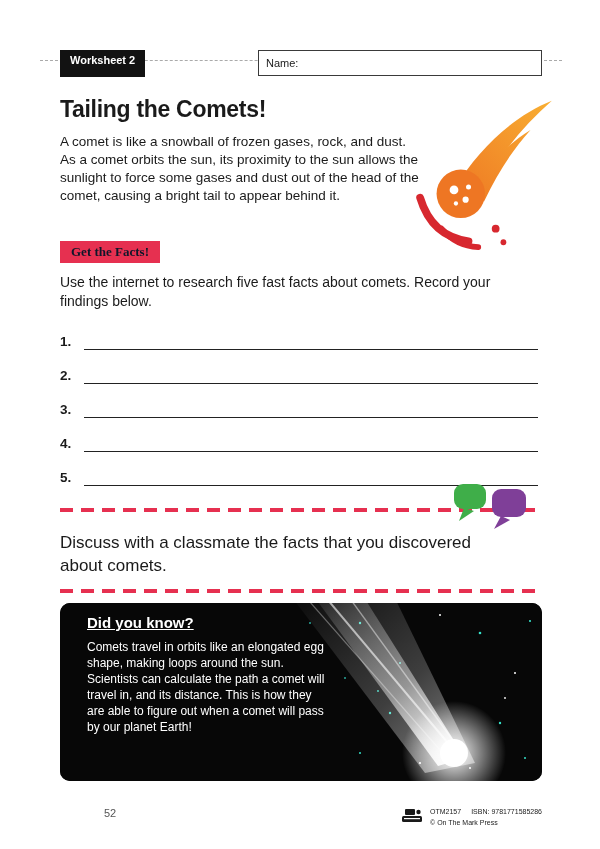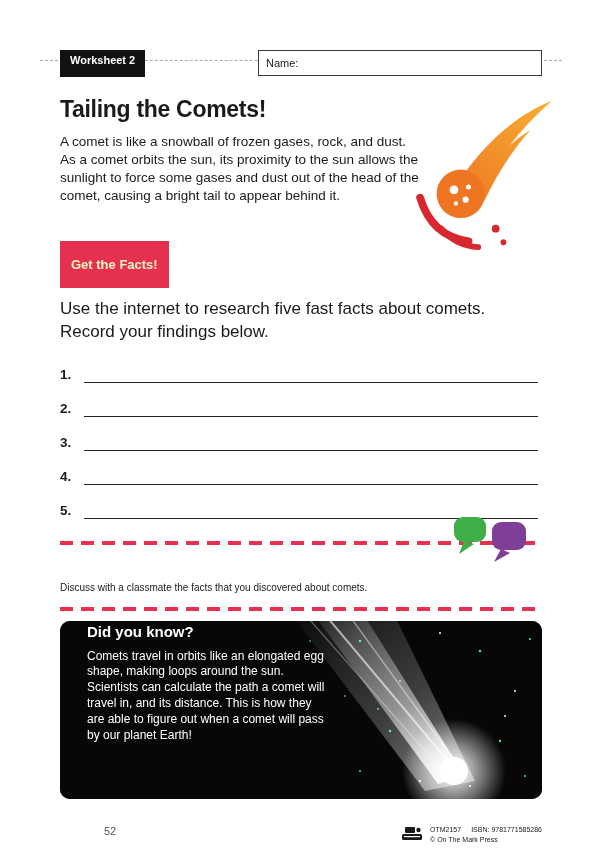--- a/index.html
+++ b/index.html
@@ -27,46 +27,46 @@
   
   .title { margin-top:24px; text-align:left; font-size:23px; font-weight:bold; letter-spacing:-0.3px; }
 
   
   .intro-wrap { position:relative; margin-top:10px; height:100px; }
   .intro-text { width:362px; font-size:13.5px; line-height:1.33; }
   .comet-illustration { position:absolute; right:-18px; top:-38px; }
 
   
   .facts-badge {
-    display:inline-block; margin-top:8px; background:#e63050; color:#fef9c3;
-    font-size:13px; font-weight:bold; padding:16px 11px;
-  }
-  .instruction { margin-top:10px; font-size:17px; line-height:1.33; width:470px; }
+    display:inline-block; margin-top:8px; background:#e63050; color:#0f172a;
+    font-size:13px; font-weight:bold; padding:3px 11px;font-family:Liberation Serif, serif;
+  }
+  .instruction { margin-top:10px; font-size:14px; line-height:1.33; width:470px; }
 
   .facts-list { margin-top:6px; }
   .fact-row { display:flex; align-items:flex-end; height:34px; }
   .fact-num { width:24px; font-size:13.5px; font-weight:bold; padding-bottom:1px; }
   .fact-line { flex:1; border-bottom:1.6px solid #222; height:100%; margin-right:4px; }
 
   
   .sep { height:4px; background:repeating-linear-gradient(90deg,#e63050 0 13px,transparent 13px 21px); }
   .sep-wrap1 { position:relative; margin-top:14px; height:26px; }
   .sep-wrap1 .sep { position:absolute; left:0; right:0; top:8px; }
   .bubbles { position:absolute; right:8px; top:-18px; }
 
-  .discuss { margin-top:22px; font-size:10px; line-height:1.33; width:430px; }
+  .discuss { margin-top:6px; font-size:17px; line-height:1.33; width:430px; }
   .sep2 { margin-top:12px; }
 
   
   .dyk-box {
     position:relative; margin-top:10px; height:178px; background:#0a0a0a;
     border-radius:10px; overflow:hidden; color:#fff;
   }
   .dyk-art { position:absolute; left:0; top:0; width:100%; height:100%; }
-  .dyk-heading { position:relative; margin:2px 0 0 27px; font-size:15px; font-weight:bold; }
+  .dyk-heading { position:relative; margin:11px 0 0 27px; font-size:15px; font-weight:bold;text-decoration:underline; }
   .dyk-body { position:relative; margin:9px 0 0 27px; width:238px; font-size:12px; line-height:1.32; }
 
   
   .footer { margin-top:26px; display:flex; justify-content:space-between; align-items:flex-start; }
   .page-num { font-size:11px; color:#555;padding-left:44px; }
   .footer-right { display:flex; gap:7px; align-items:flex-start; }
   .footer-text { font-size:7px; line-height:1.5; color:#222; }
   .footer-line1 { display:flex; gap:10px; }
 </style>
 </head>

